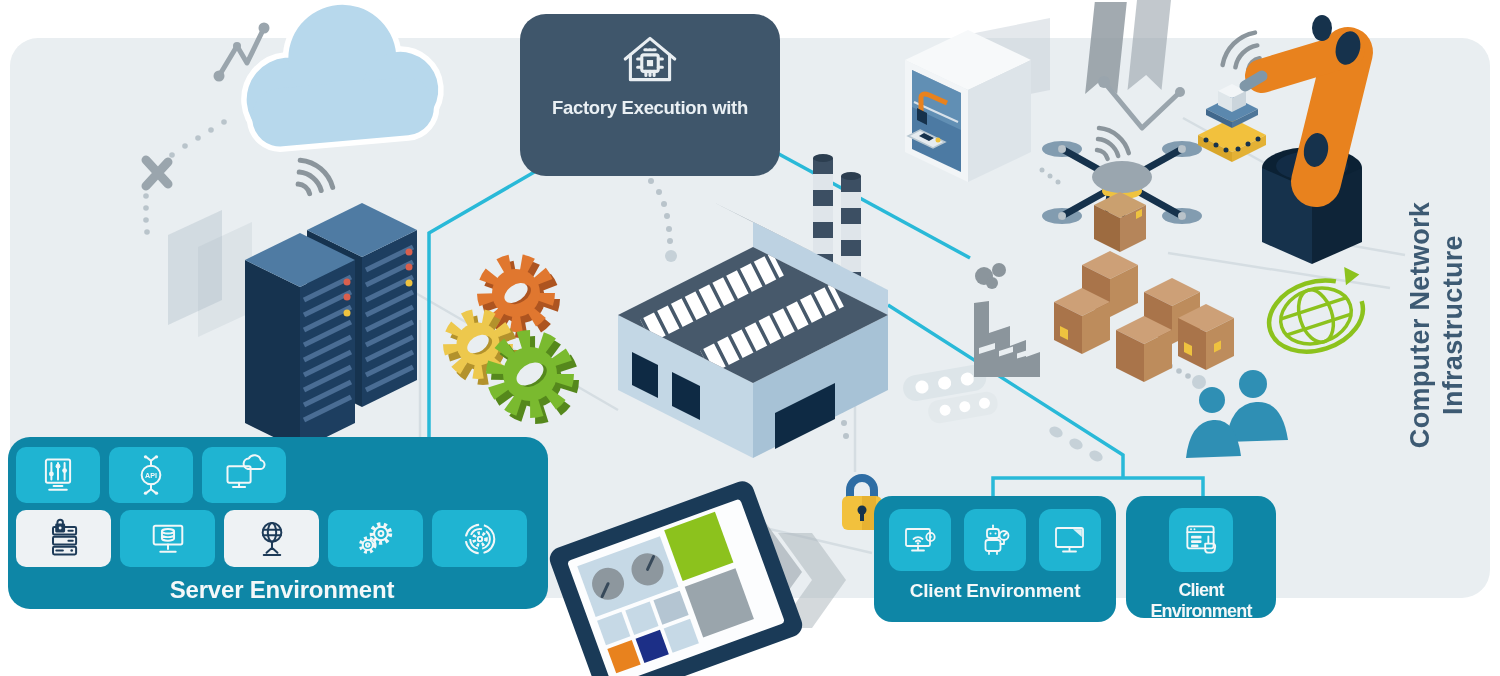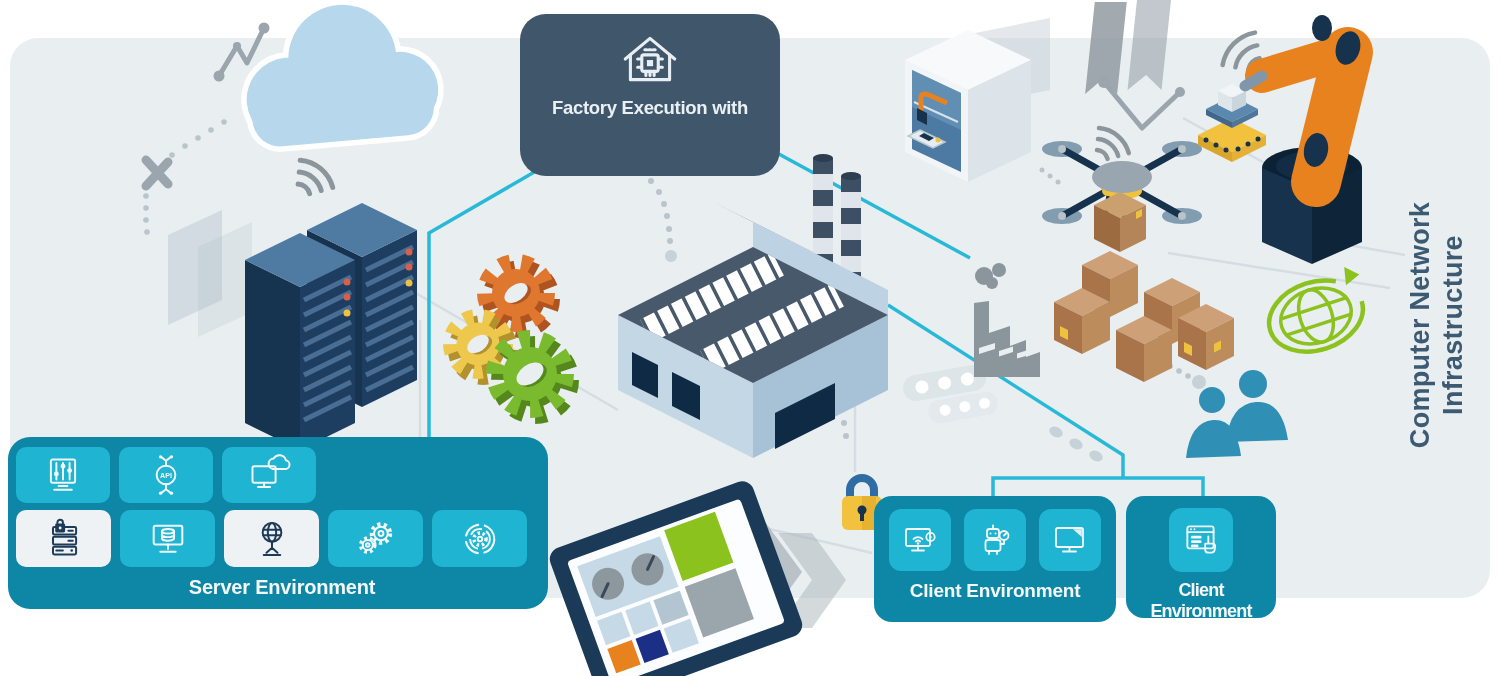--- a/index.html
+++ b/index.html
@@ -15,24 +15,24 @@
             display:flex; flex-direction:column; align-items:center; box-sizing:border-box; padding-top:12px; }
   .banner-text { margin-top:4px; text-align:right; color:#eaf0f4; font-weight:bold;
                  font-size:18.5px; line-height:24px; letter-spacing:-0.3px; }
 
   
   .panel { position:absolute; background:var(--teal_panel,#0e86a6); box-sizing:border-box; }
   .server-panel { left:8px; top:437px; width:540px; height:172px; border-radius:22px; padding:10px 0 0 8px; }
   .tile-row { display:flex; gap:9px; margin-bottom:7px; }
   .tile { background:var(--tile_teal,#1fb4d2); border-radius:10px; color:#f2f7f8;
           display:flex; align-items:center; justify-content:center; }
-  .srv-tile { width:94px; height:56px; }
+  .srv-tile { width:84px; height:56px; }
   .srv-tile2 { width:95px; height:57px; }
   .tile.light { background:var(--tile_light,#eef2f4); color:var(--dark_icon,#1d3b58); }
-  .panel-label { text-align:center; color:#f4f8f9; font-weight:bold; font-size:20px;
+  .panel-label { text-align:center; color:#f4f8f9; font-weight:bold; font-size:24px;
                  letter-spacing:-0.2px; margin-top:9px; }
   .client-panel-1 { left:874px; top:496px; width:242px; height:126px; border-radius:18px; padding-top:13px; }
   .client-panel-2 { left:1126px; top:496px; width:150px; height:122px; border-radius:18px; padding-top:12px; }
   .client-row { display:flex; justify-content:center; gap:13px; }
   .cli-tile { width:62px; height:62px; border-radius:12px; }
   .cli-tile-lg { width:64px; height:64px; border-radius:13px; }
   .client-panel-1 .panel-label { font-size:19px; }
   .client-panel-2 .panel-label { font-size:18px; letter-spacing:-0.8px; margin-top:8px; }
 
   

